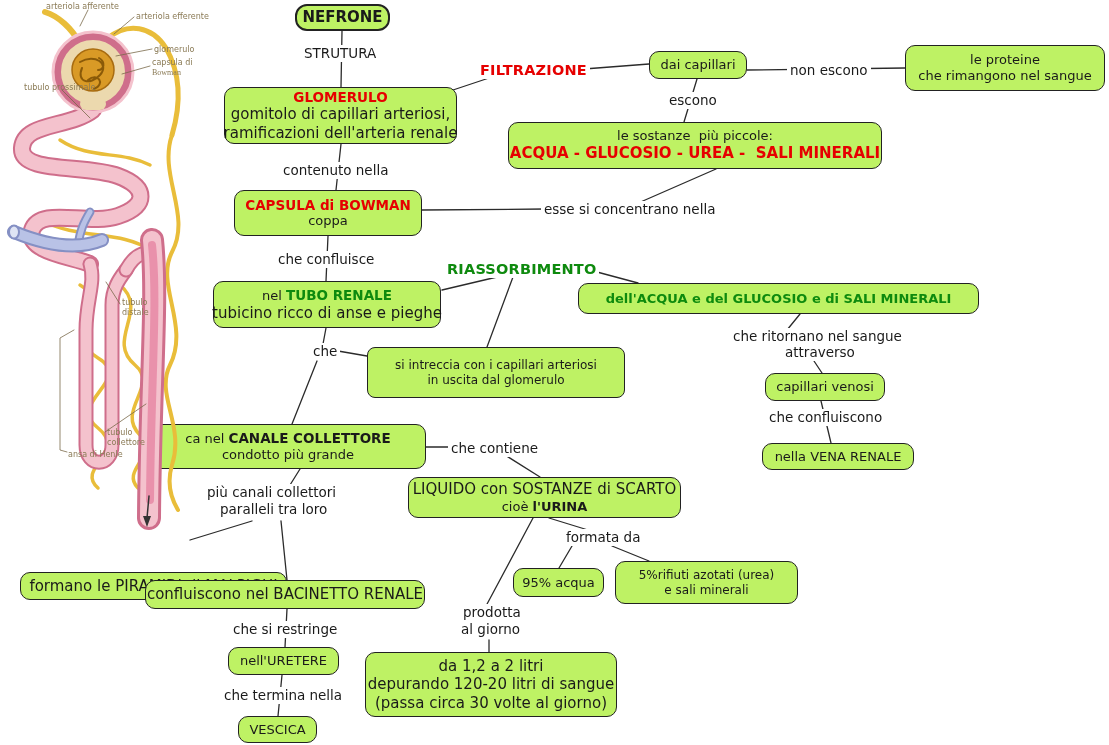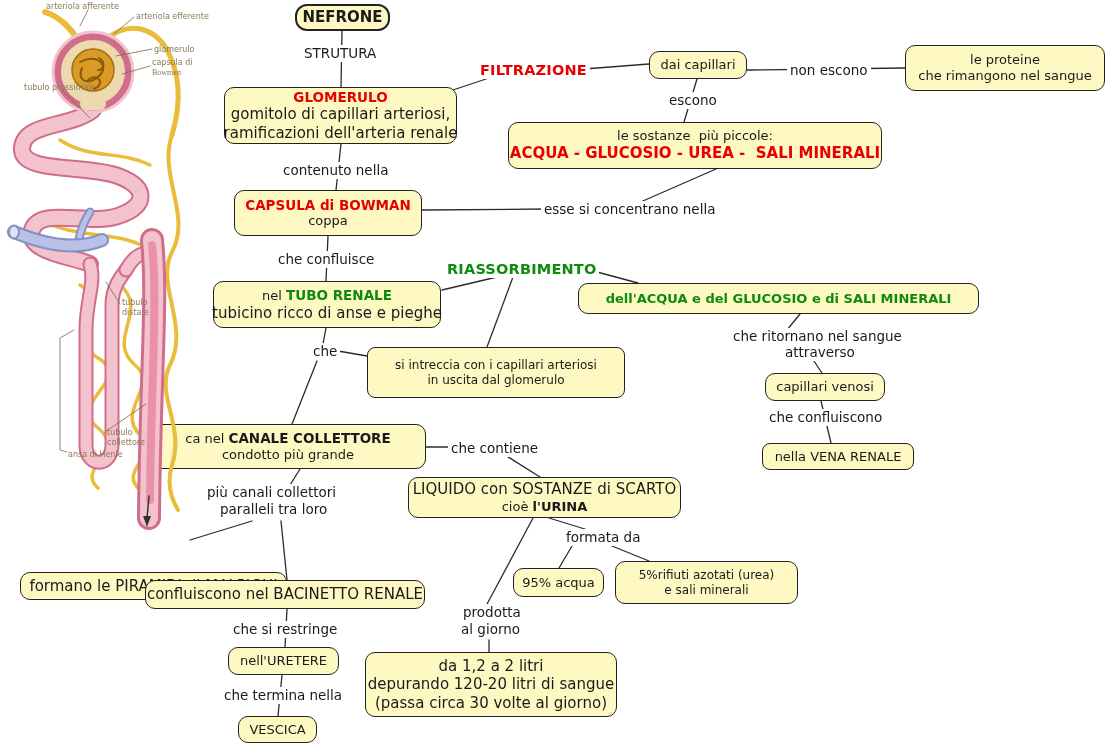--- a/index.html
+++ b/index.html
@@ -1,21 +1,21 @@
 <!DOCTYPE html>
 <html><head>
 <meta charset="utf-8">
 <style>
   html,body{margin:0;padding:0;background:#fff;}
   .canvas{position:relative;width:1109px;height:745px;background:#fff;overflow:hidden;
           font-family:"DejaVu Sans",sans-serif;color:#1a1a1a;padding-left:43px;}
   svg.lines{position:absolute;left:0;top:0;z-index:1;}
   svg.ill{position:absolute;left:0;top:0;z-index:3;}
   .bx{position:absolute;box-sizing:border-box;border:1.4px solid #222;border-radius:10px;
-      background:#fef9c3;display:flex;flex-direction:column;align-items:center;justify-content:center;
+      background:#bef264;display:flex;flex-direction:column;align-items:center;justify-content:center;
       text-align:center;font-size:13px;line-height:1.22;z-index:2;padding:2px 5px;}
   .bx div{white-space:pre;}
   .lb{position:absolute;background:#fff;padding:0 3px;font-size:13.5px;z-index:2;
       white-space:pre;line-height:1.25;}
   .red{color:#e60000;font-weight:bold;}
   .green{color:#0e8a0e;font-weight:bold;}
   .b{font-weight:bold;}
   .ttl{font-weight:bold;font-size:13.5px;}
   .hdr{font-size:14.5px;font-weight:bold;letter-spacing:.2px;}
   .f12{font-size:12px;}
@@ -174,21 +174,21 @@
 
   <div class="bx" style="left:367px;top:347px;width:258px;height:51px;border-radius:8px;">
     <div class="f12">si intreccia con i capillari arteriosi</div>
     <div class="f12">in uscita dal glomerulo</div>
   </div>
 
   <div class="bx" style="left:765px;top:373px;width:120px;height:28px;">
     <div>capillari venosi</div>
   </div>
 
-  <div class="bx" style="left:762px;top:443px;width:152px;height:27px;border-radius:8px;">
+  <div class="bx" style="left:762px;top:443px;width:152px;height:27px;">
     <div>nella VENA RENALE</div>
   </div>
 
   <div class="bx" style="left:150px;top:424px;width:276px;height:45px;">
     <div><span>ca nel </span><span class="b ttl">CANALE COLLETTORE</span></div>
     <div>condotto più grande</div>
   </div>
 
   <div class="bx" style="left:408px;top:477px;width:273px;height:41px;">
     <div class="f125">LIQUIDO con SOSTANZE di SCARTO</div>

